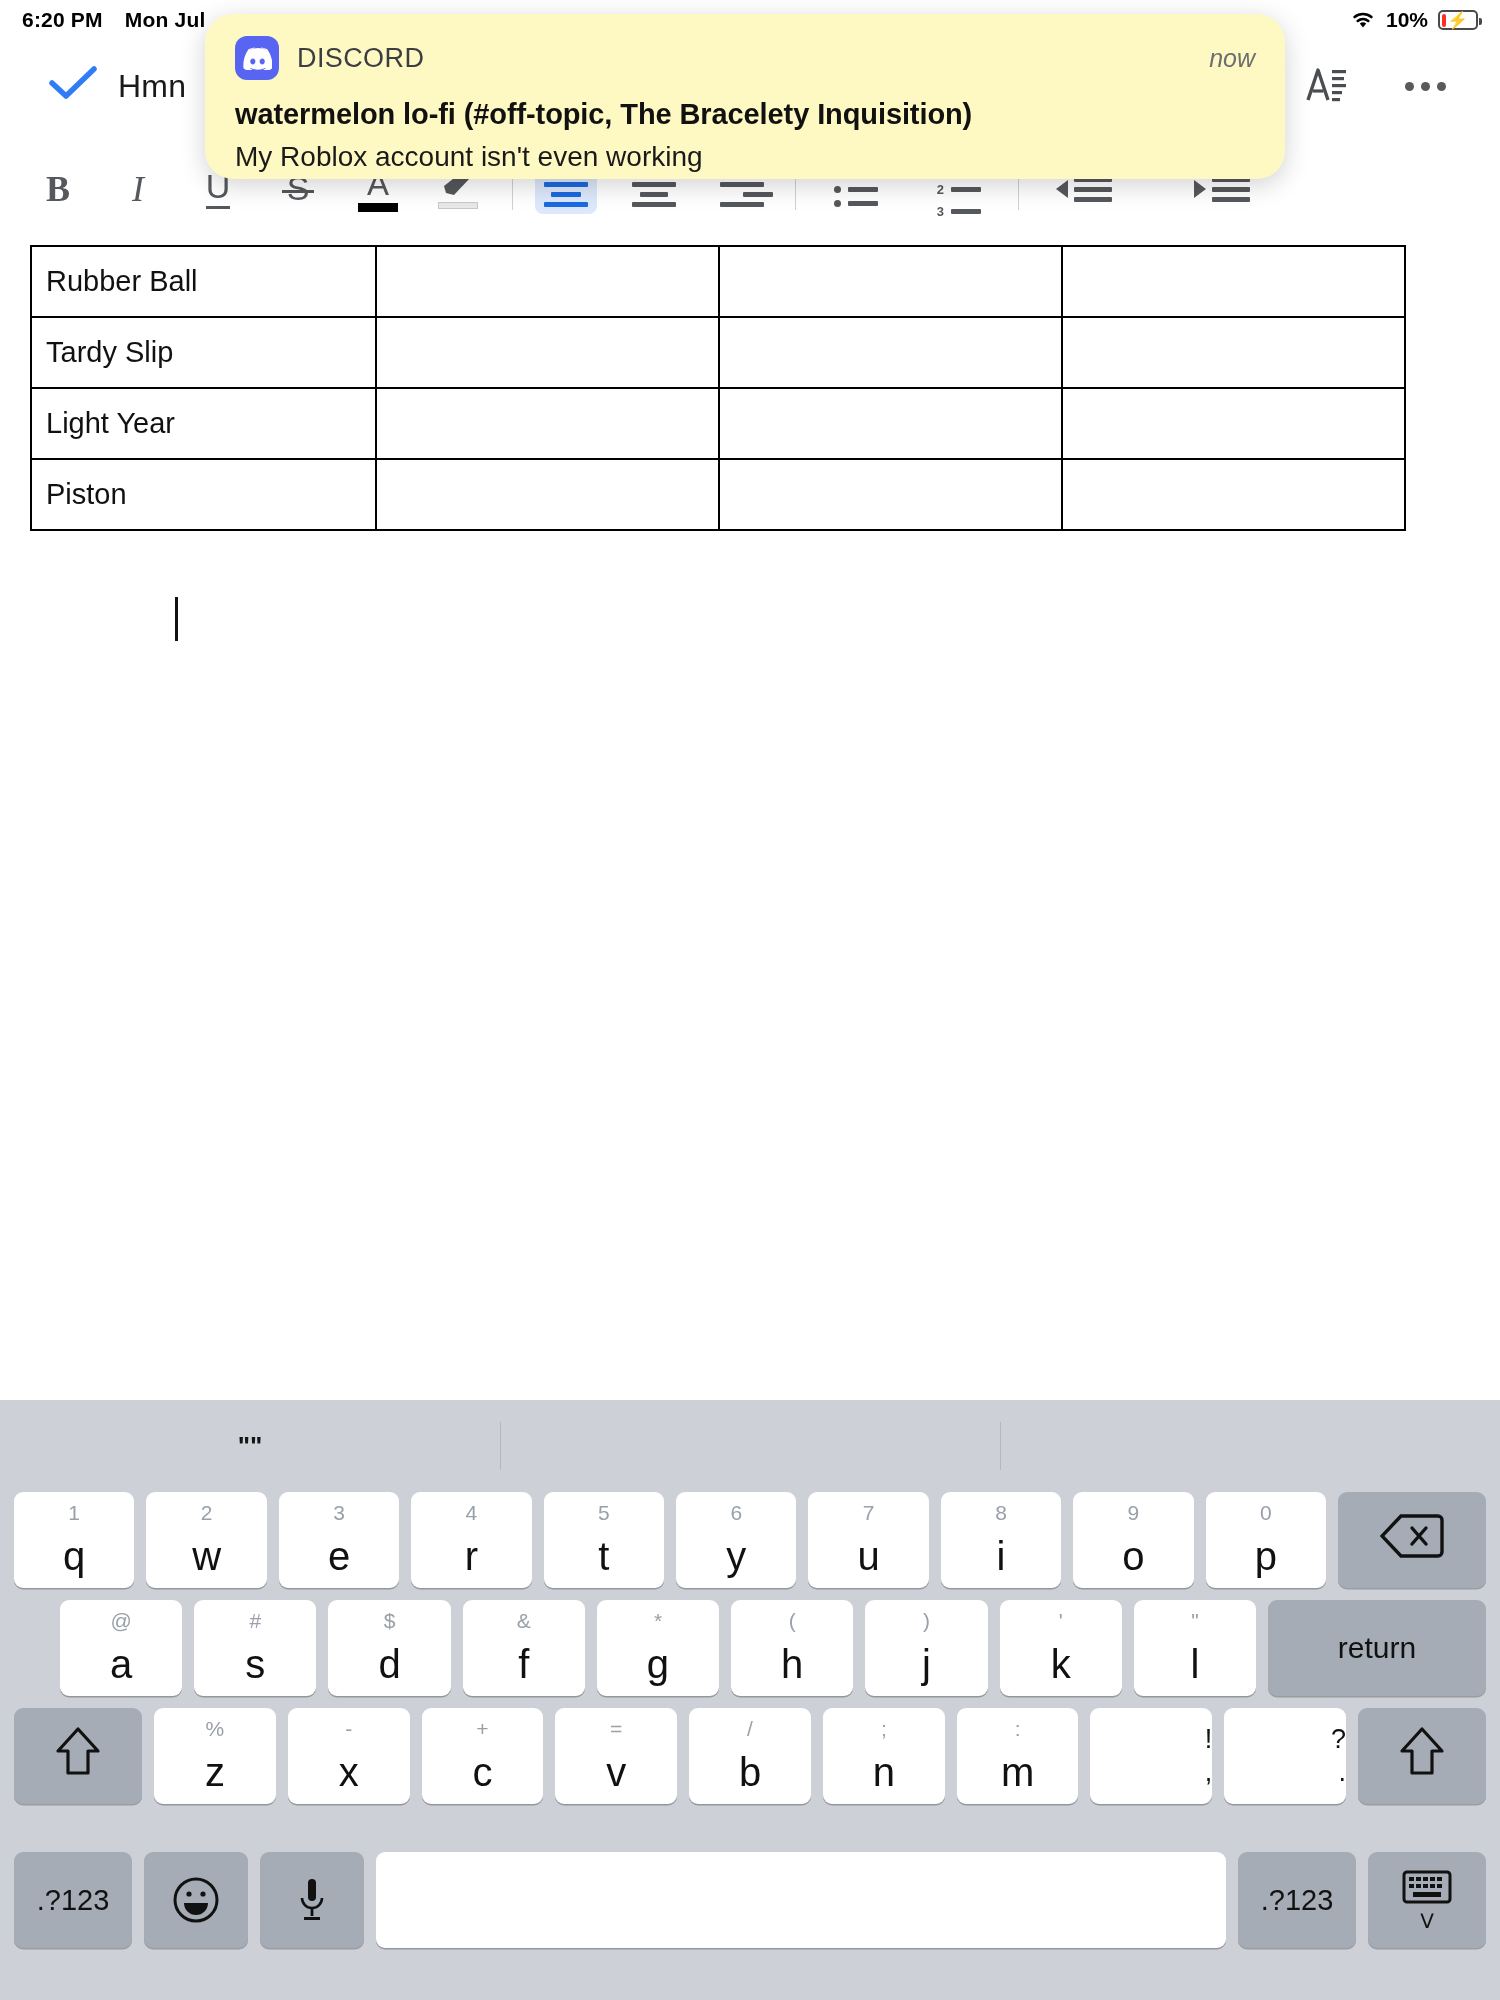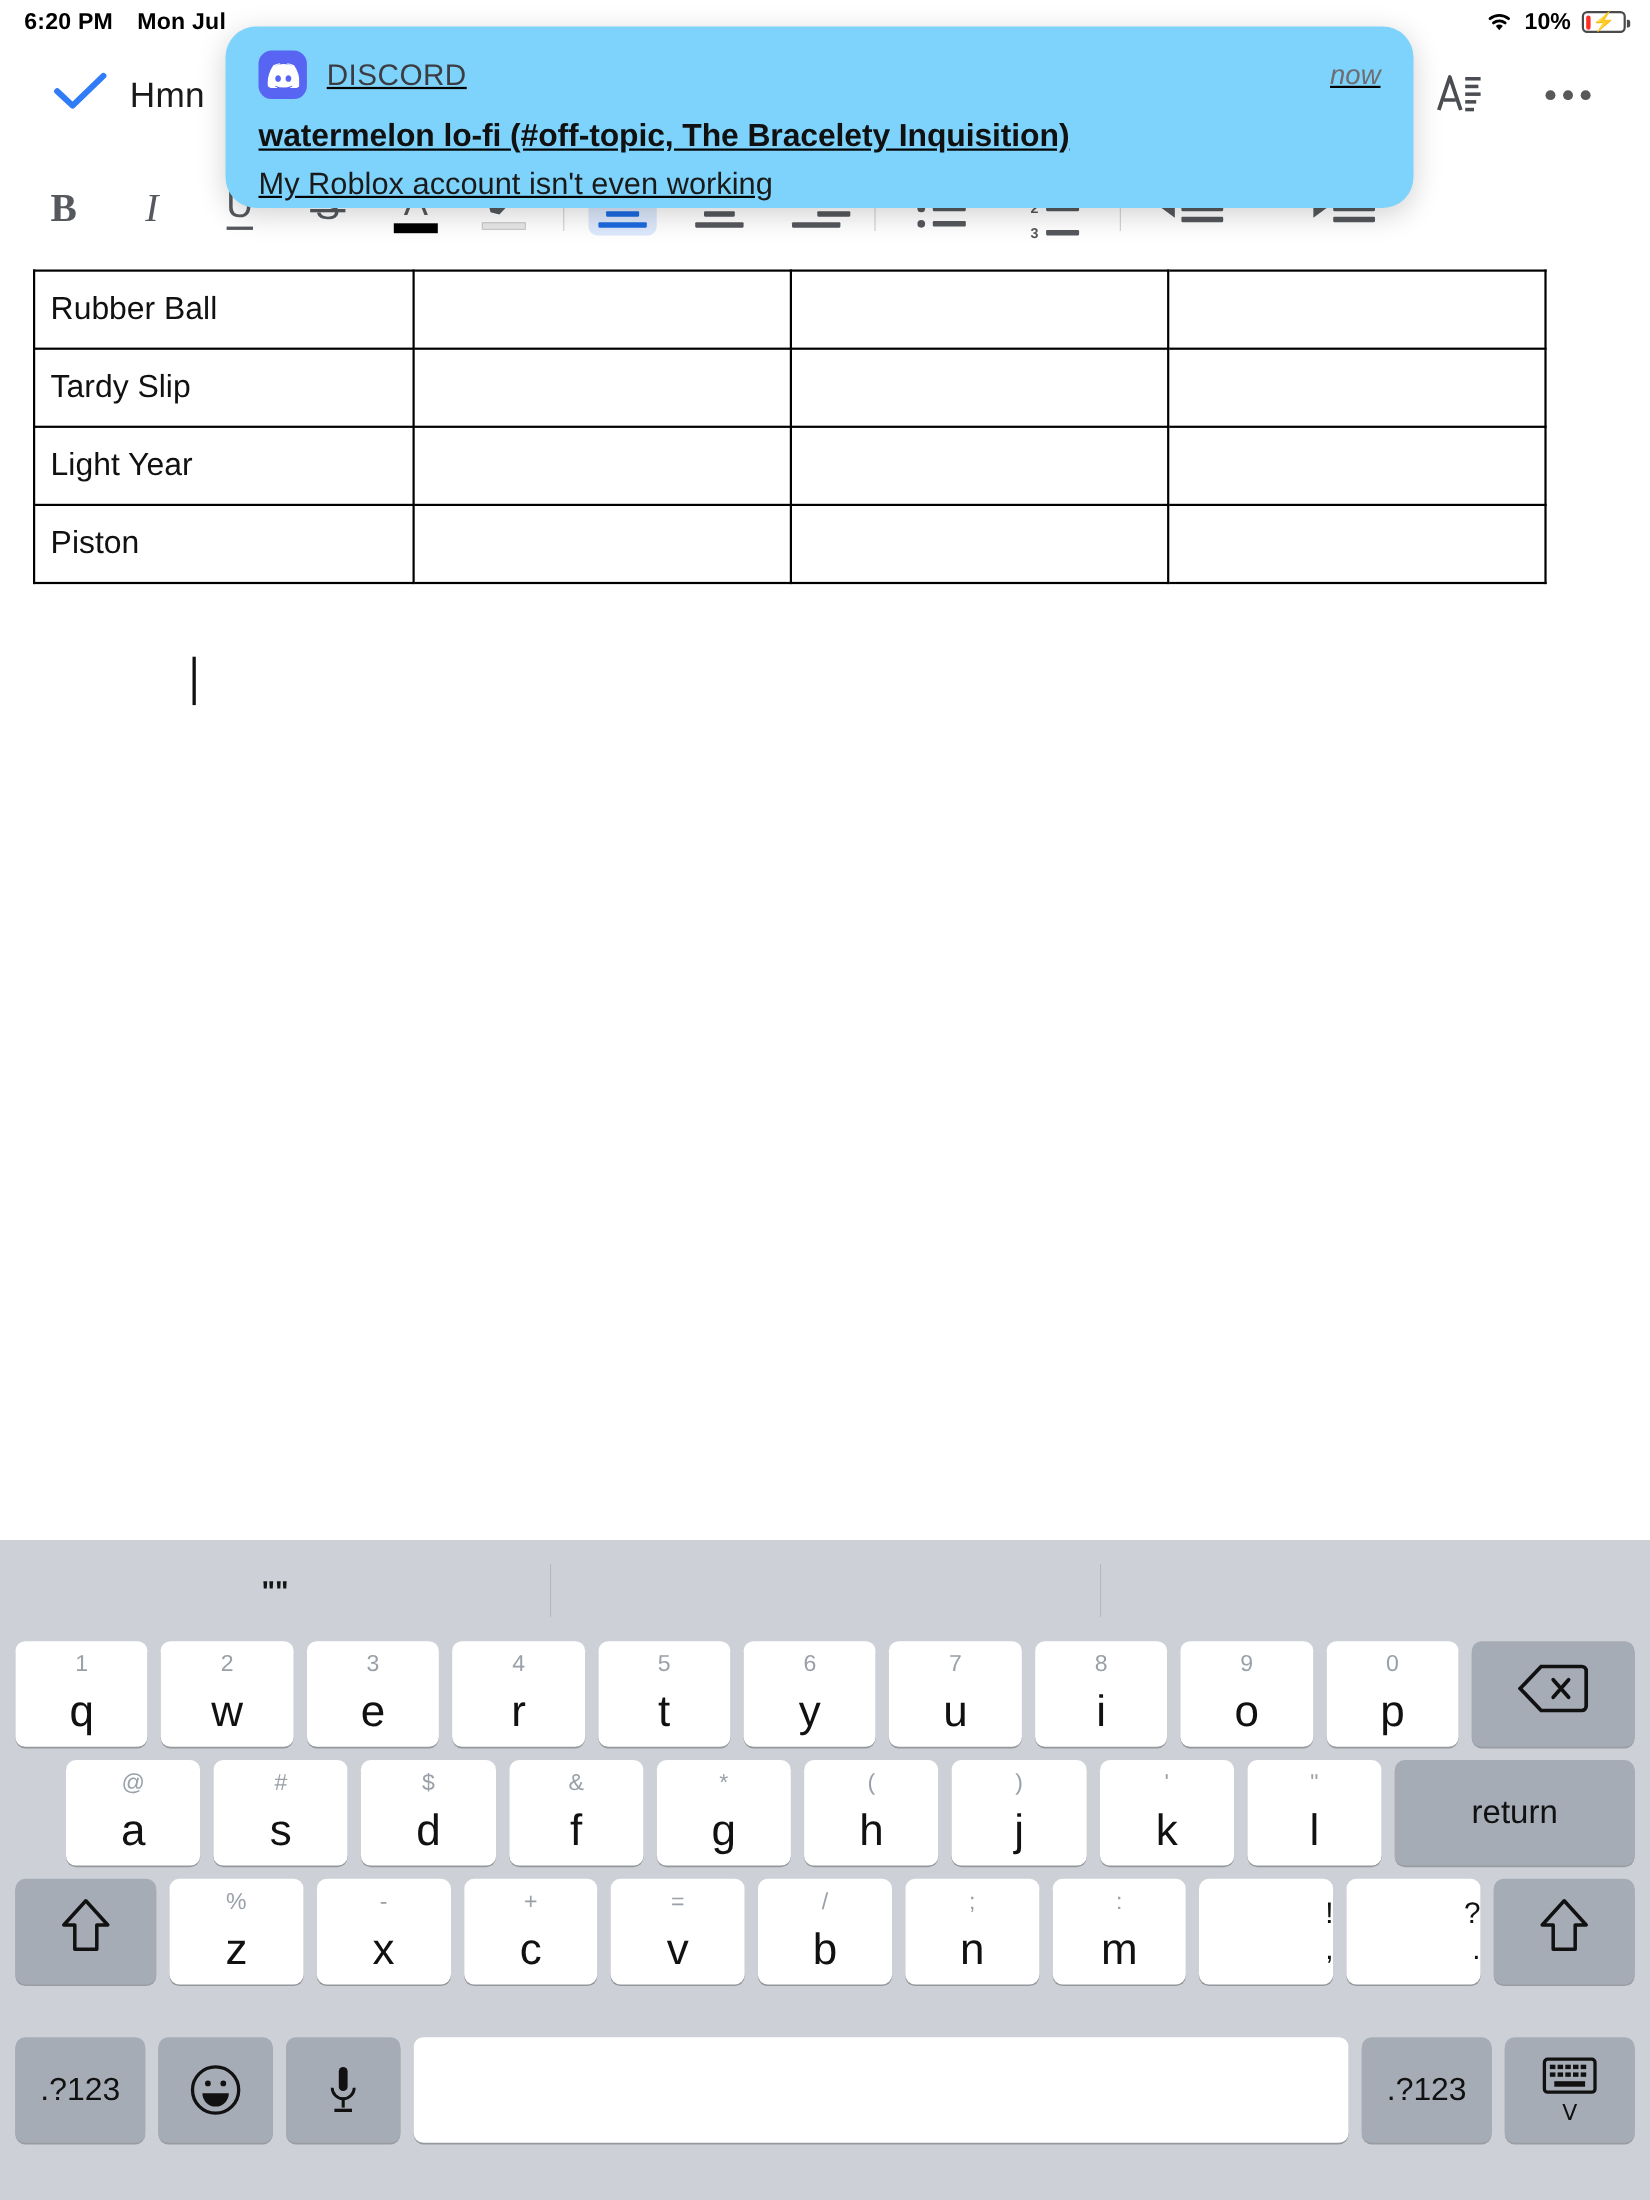--- a/index.html
+++ b/index.html
@@ -394,23 +394,23 @@
             <td>Piston</td>
             <td></td>
             <td></td>
             <td></td>
           </tr>
         </tbody>
     </table>
   </div>
   <div class="caret"></div>
 
-  <div style="position:absolute; left:205px; top:24px; width:1080px; height:165px;
-              background:#7dd3fc; border-radius:28px;
-              box-shadow:0 6px 26px rgba(0,0,0,.18); z-index:20; padding:22px 30px;text-decoration:underline;">
+  <div style="position:absolute; left:205px; top:14px; width:1080px; height:165px;
+              background:#fef9c3; border-radius:28px;
+              box-shadow:0 6px 26px rgba(0,0,0,.18); z-index:20; padding:22px 30px;">
     <div style="display:flex; align-items:center;">
       <span style="width:44px;height:44px;border-radius:12px;background:#5865f2;
                    display:flex;align-items:center;justify-content:center;flex:0 0 44px;">
         <svg width="30" height="23" viewBox="0 0 30 23" aria-hidden="true">
           <path d="M25.3 2.3A24 24 0 0 0 19.3.5l-.3.6a22 22 0 0 1 5 1.8 19.7 19.7 0 0 0-16.2 0 22 22 0 0 1 5-1.8L12.5.5A24 24 0 0 0 6.5 2.3C2.1 8.8.9 15.1 1.5 21.3a24.2 24.2 0 0 0 7.3 3.6l1.5-2.4a15.7 15.7 0 0 1-2.4-1.1l.6-.5a17.3 17.3 0 0 0 14.8 0l.6.5c-.8.4-1.6.8-2.4 1.1l1.5 2.4a24.1 24.1 0 0 0 7.3-3.6c.7-7.2-1.2-13.4-5-19zM10.8 17.4c-1.4 0-2.6-1.3-2.6-2.9s1.2-3 2.6-3 2.6 1.3 2.6 3-1.1 2.9-2.6 2.9zm9.4 0c-1.4 0-2.6-1.3-2.6-2.9s1.2-3 2.6-3 2.6 1.3 2.6 3-1.1 2.9-2.6 2.9z" fill="#fff"></path>
         </svg>
       </span>
       <span style="margin-left:18px; font-size:27px; color:#3c3c43; letter-spacing:.4px;">DISCORD</span>
       <span style="margin-left:auto; font-size:25px; color:#6d6d72; font-style:italic;">now</span>
     </div>

